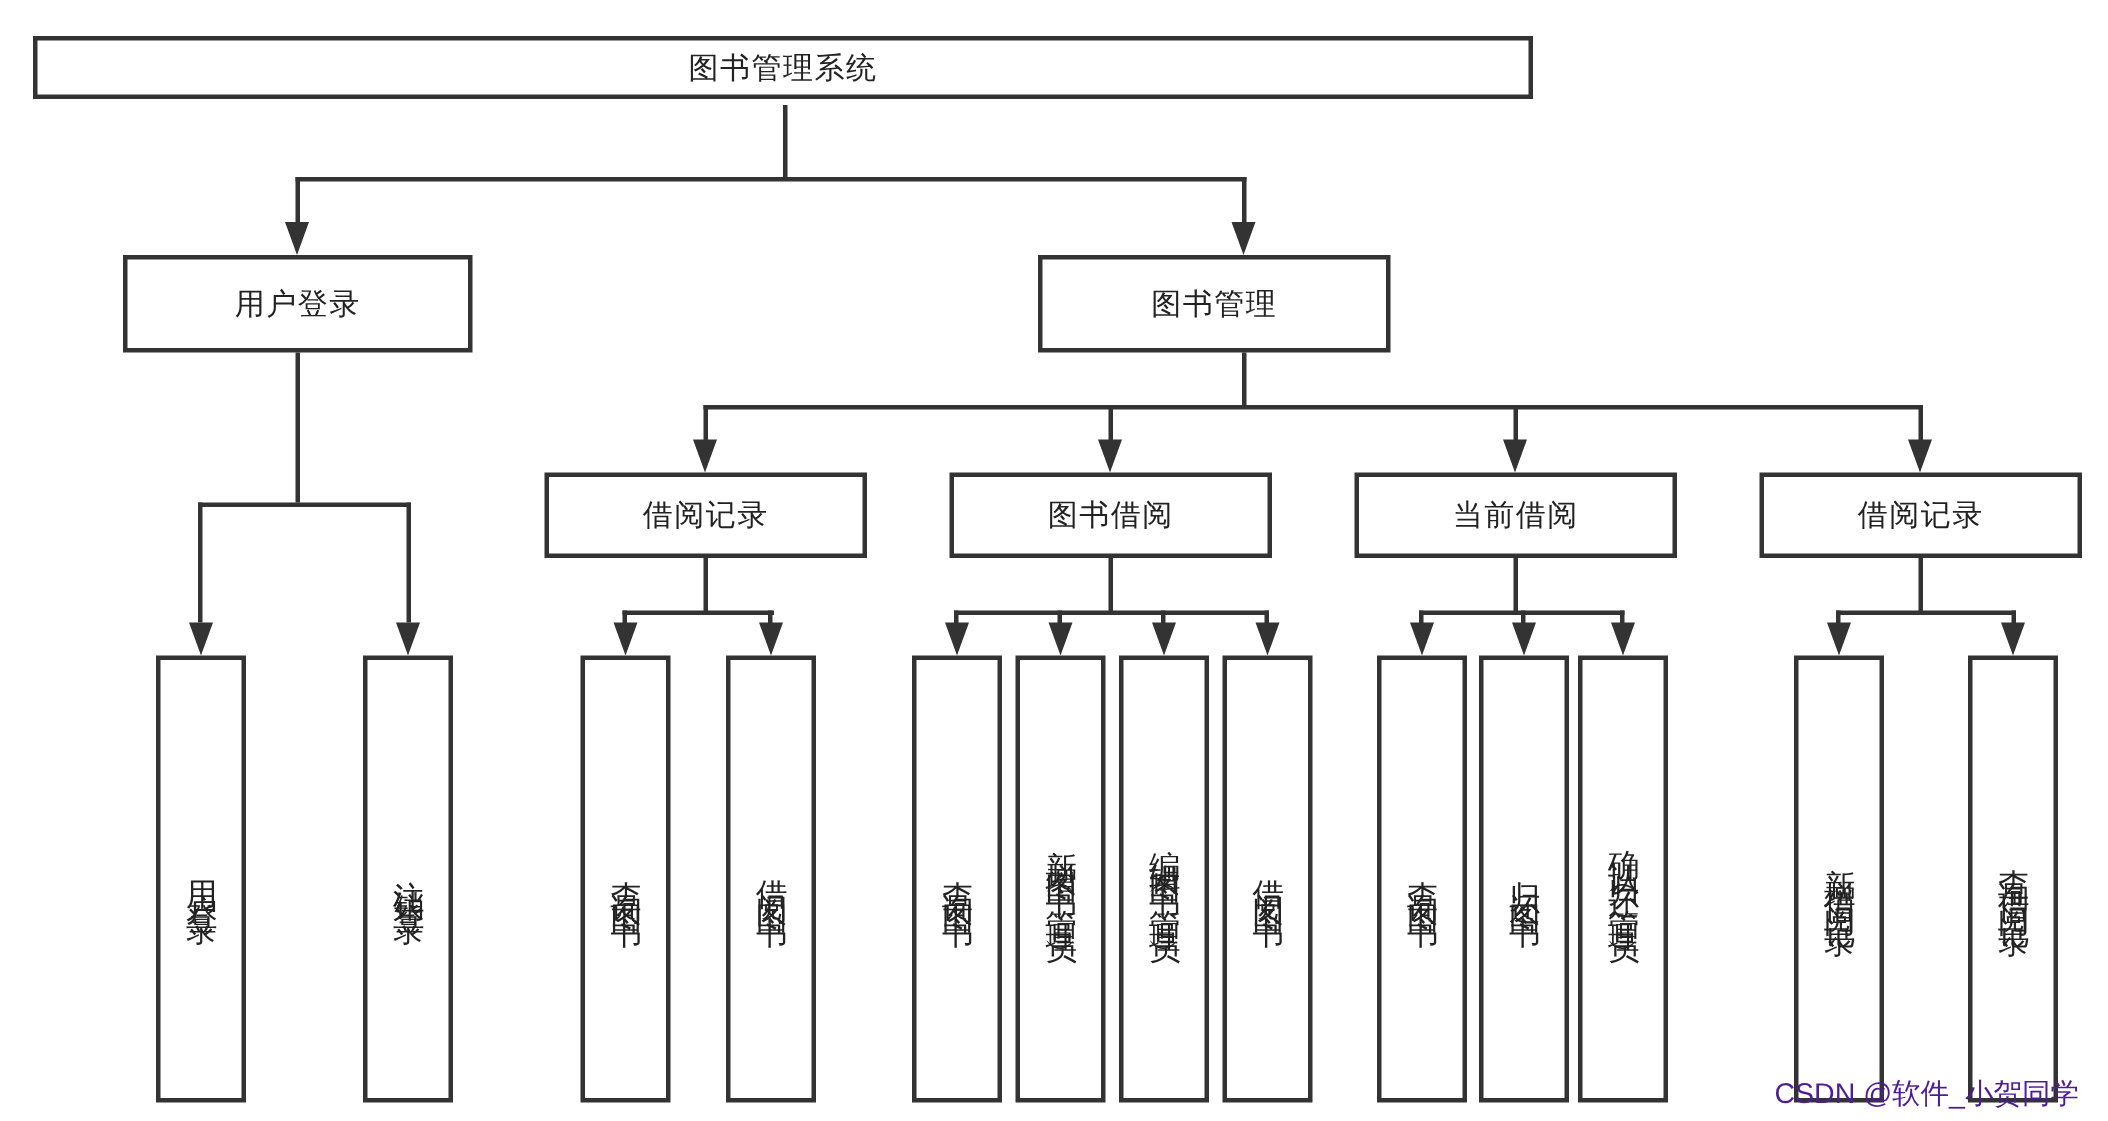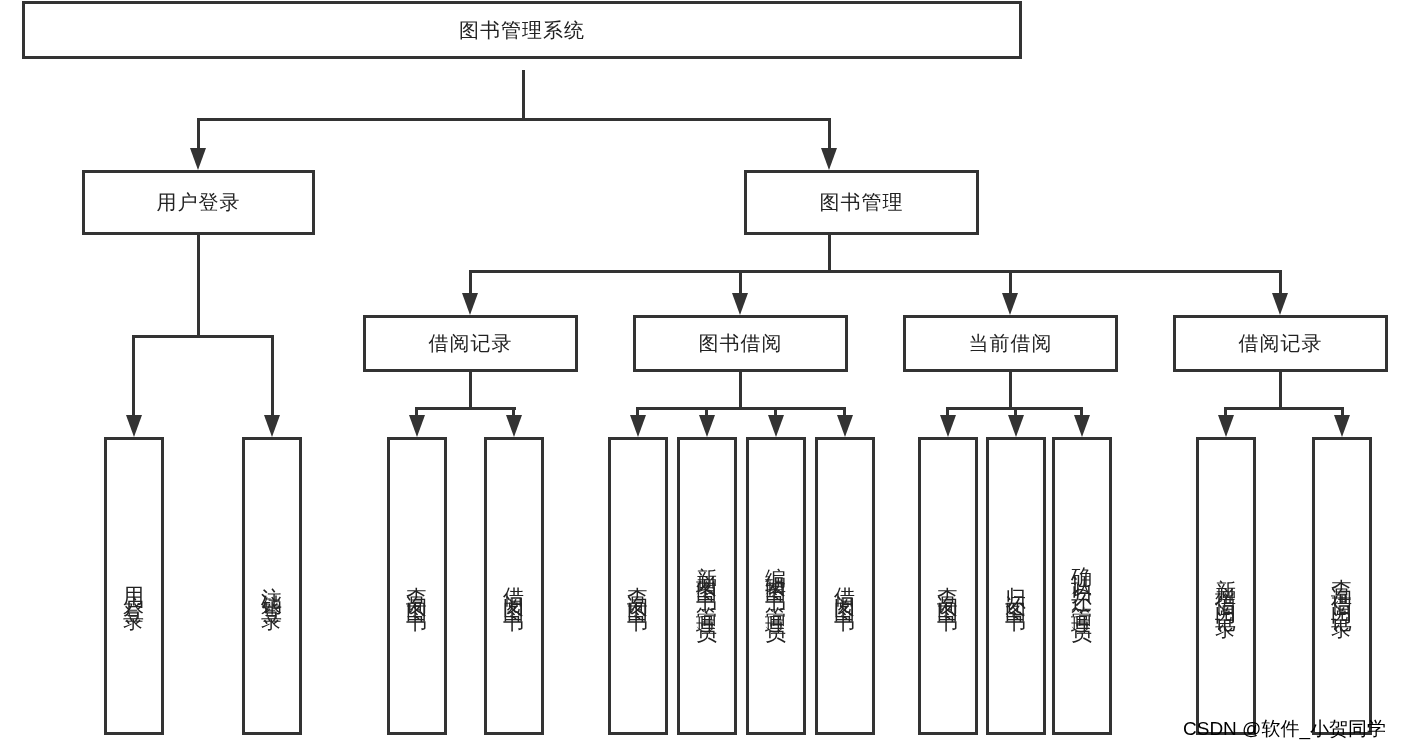--- a/index.html
+++ b/index.html
@@ -51,46 +51,46 @@
     width: 0;
     height: 0;
     border-left: 8px solid transparent;
     border-right: 8px solid transparent;
     border-top: 22px solid #333333;
   }
   .watermark {
     position: absolute;
     left: 1183px;
     top: 716px;
-    color: #000000;
+    color: #4c1d95;
     font-size: 19px;
     z-index: 10;
     white-space: nowrap;
   }
 </style>
 </head>
 <body>
 
 <div id="canvas">
 
-  <div class="box" style="left:22px; top:1px; width:1000px; height:58px;">
+  <div class="box" style="left:22px; top:24px; width:1000px; height:42px;">
     <span>图书管理系统</span>
   </div>
 
   <div class="vline" style="left:522px; top:70px; height:48px;"></div>
   <div class="hline" style="left:197px; top:118px; width:634px;"></div>
   <div class="vline" style="left:197px; top:118px; height:32px;"></div>
   <div class="arrow-down" style="left:190px; top:148px;"></div>
   <div class="vline" style="left:828px; top:118px; height:32px;"></div>
   <div class="arrow-down" style="left:821px; top:148px;"></div>
 
   <div class="box" style="left:82px; top:170px; width:233px; height:65px;">
     <span>用户登录</span>
   </div>
-  <div class="box" style="left:744px; top:170px; width:235px; height:65px;">
+  <div class="box" style="left:692px; top:170px; width:235px; height:65px;">
     <span>图书管理</span>
   </div>
 
   <div class="vline" style="left:197px; top:235px; height:100px;"></div>
   <div class="hline" style="left:132px; top:335px; width:142px;"></div>
   <div class="vline" style="left:132px; top:335px; height:80px;"></div>
   <div class="arrow-down" style="left:126px; top:415px;"></div>
   <div class="vline" style="left:271px; top:335px; height:80px;"></div>
   <div class="arrow-down" style="left:264px; top:415px;"></div>
 

